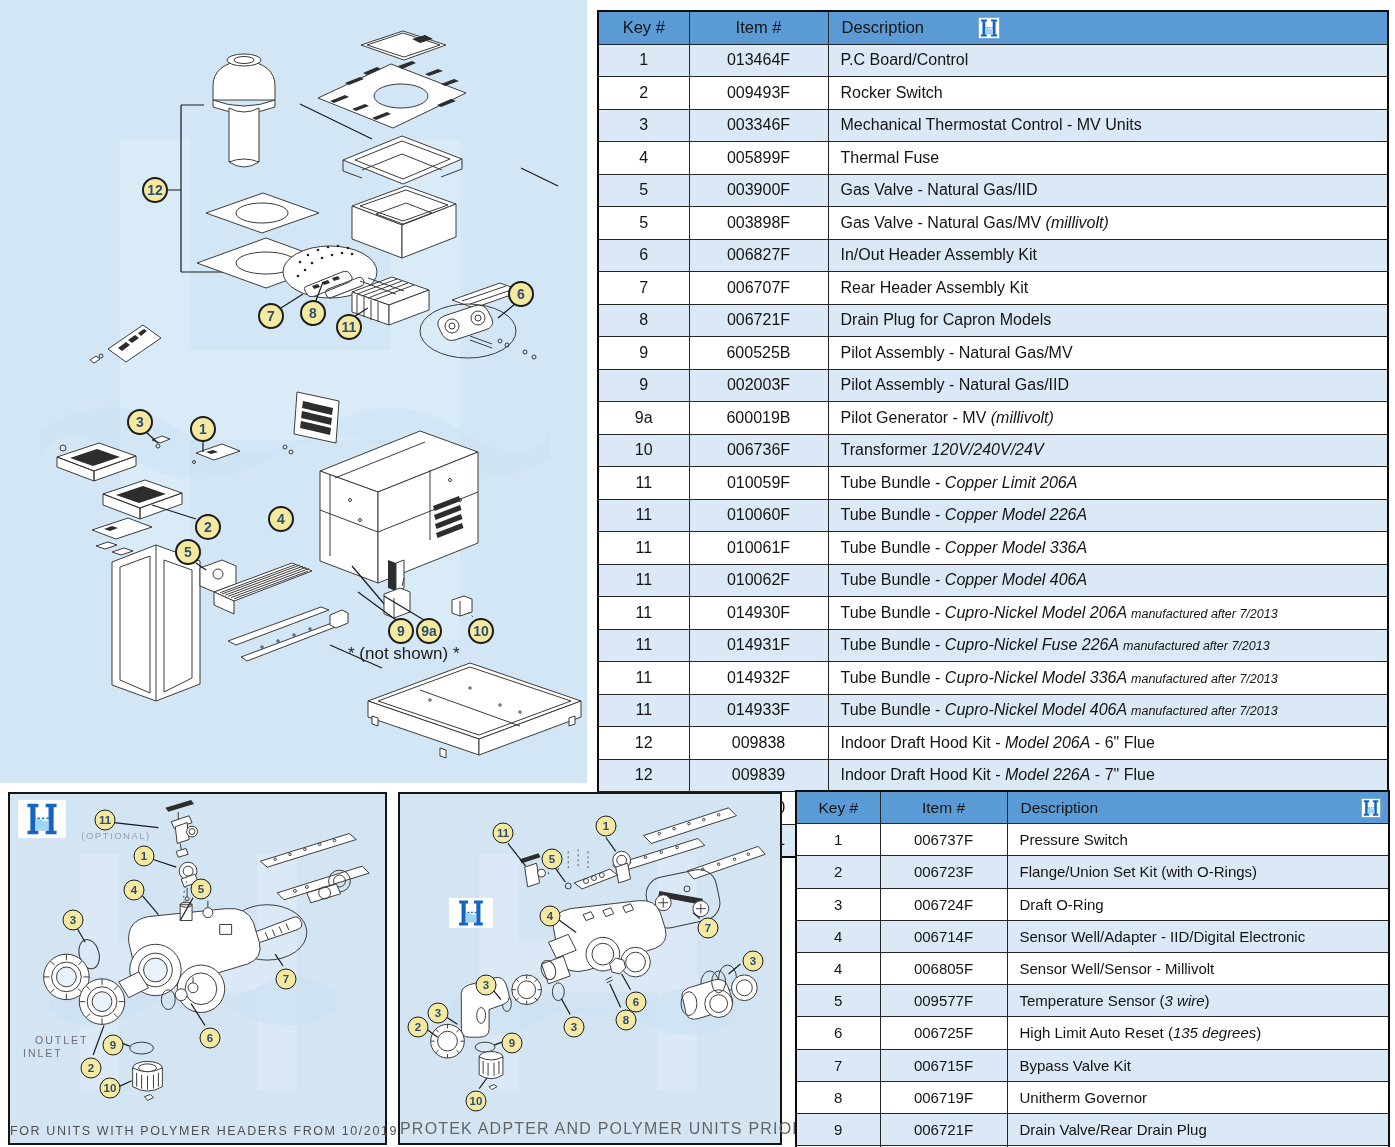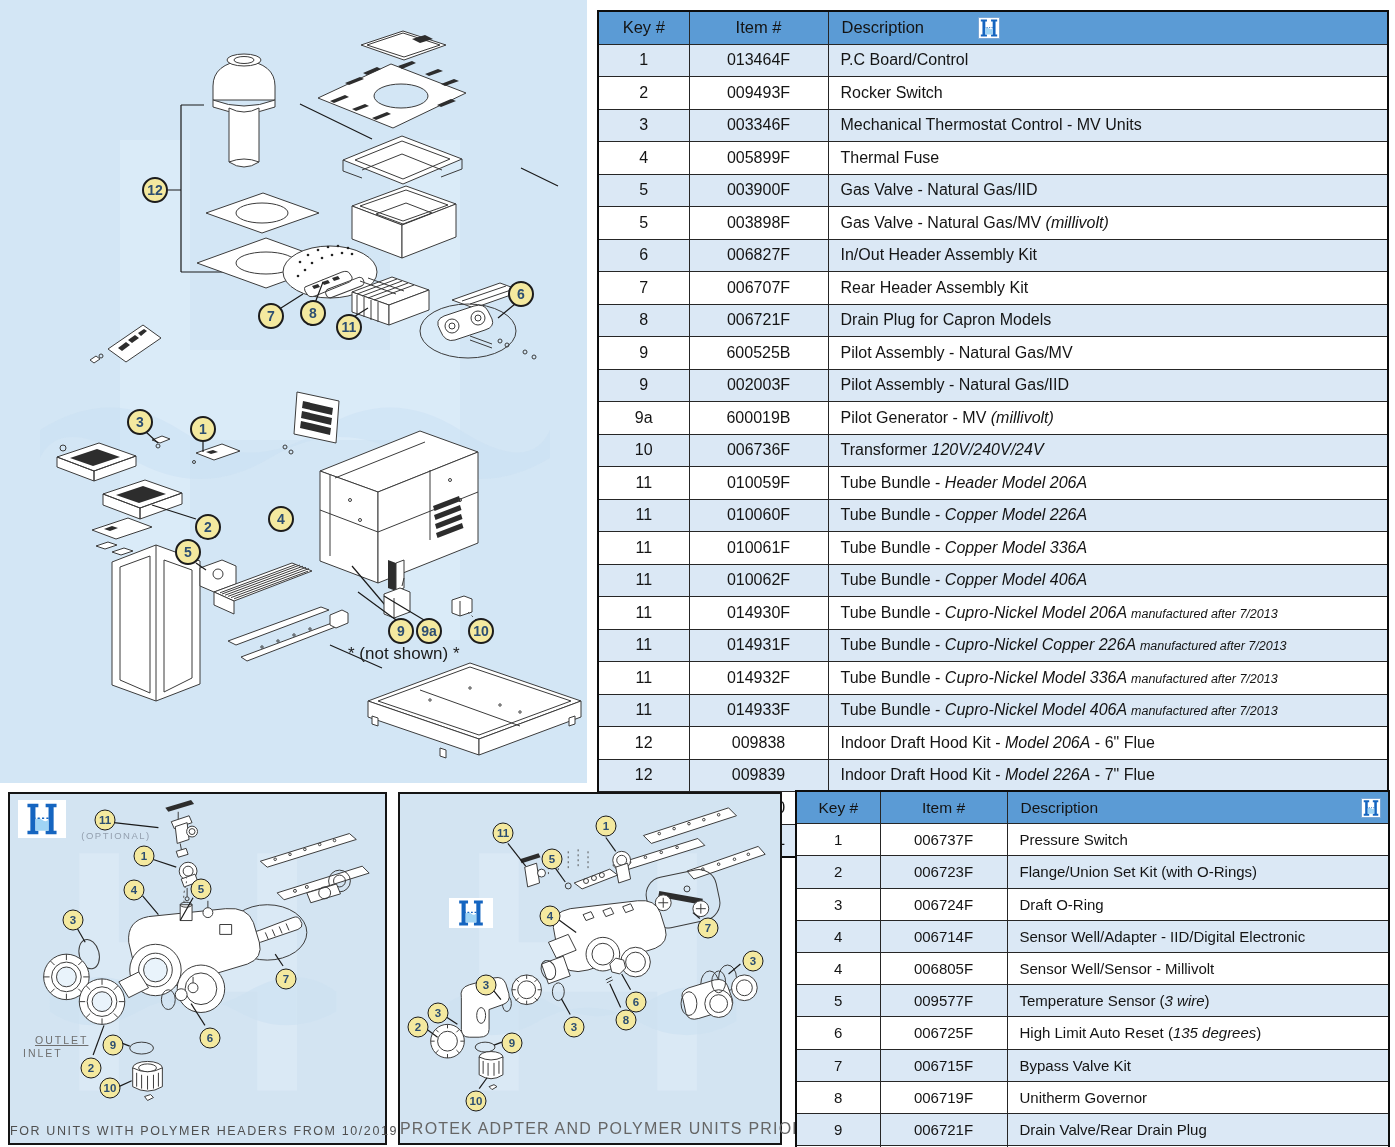--- a/index.html
+++ b/index.html
@@ -38,21 +38,21 @@
             letter-spacing:0.9px;padding:3px 4px 2px 4px;white-space:nowrap;}
   .hchip{position:absolute;background:#fff;display:flex;align-items:center;justify-content:center;}
   .hicon{display:inline-flex;background:#fff;border:1px solid #7aa7d6;padding:1px;}
 
   
   .freelabel{position:absolute;white-space:nowrap;}
   #note-notshown{left:348px;top:644px;font-size:17px;color:#1b1b1b;}
   #lbl-optional{left:58px;top:36px;width:96px;text-align:center;font-size:9.5px;
                 letter-spacing:1.5px;color:#94a0af;}
   #lbl-inlet{left:13px;top:221px;font-size:10.5px;letter-spacing:2px;color:#6f6f6f;margin-top:32px;}
-  #lbl-outlet{left:25px;top:240px;font-size:10.5px;letter-spacing:2px;color:#6f6f6f;text-decoration:underline;}
+  #lbl-outlet{left:25px;top:240px;font-size:10.5px;letter-spacing:2px;color:#6f6f6f;}
   .caption{position:absolute;left:0;right:0;bottom:5px;text-align:left;color:#4f4f4f;
            font-size:12.5px;letter-spacing:1.6px;white-space:nowrap;}
   #panel-mid .caption{font-size:16px;letter-spacing:1.2px;color:#666;}
 
   
   table.partstable{position:absolute;border-collapse:collapse;table-layout:fixed;background:#fff;
                    border:2px solid #0d0d0d;}
   .partstable th,.partstable td{border:1px solid #262626;overflow:hidden;white-space:nowrap;}
   .partstable thead th{background:#5b9bd5;font-weight:400;text-align:left;}
   .partstable th.c,.partstable td.c{text-align:center;}
@@ -353,21 +353,21 @@
         <td class="dd"><span>Pilot Generator - MV </span><span class="it">(millivolt)</span></td>
       </tr>
       <tr>
         <td class="c">10</td>
         <td class="c">006736F</td>
         <td class="dd"><span>Transformer </span><span class="it">120V/240V/24V</span></td>
       </tr>
       <tr>
         <td class="c">11</td>
         <td class="c">010059F</td>
-        <td class="dd"><span>Tube Bundle - </span><span class="it">Header Model 206A</span></td>
+        <td class="dd"><span>Tube Bundle - </span><span class="it">Copper Limit 206A</span></td>
       </tr>
       <tr>
         <td class="c">11</td>
         <td class="c">010060F</td>
         <td class="dd"><span>Tube Bundle - </span><span class="it">Copper Model 226A</span></td>
       </tr>
       <tr>
         <td class="c">11</td>
         <td class="c">010061F</td>
         <td class="dd"><span>Tube Bundle - </span><span class="it">Copper Model 336A</span></td>
@@ -378,21 +378,21 @@
         <td class="dd"><span>Tube Bundle - </span><span class="it">Copper Model 406A</span></td>
       </tr>
       <tr>
         <td class="c">11</td>
         <td class="c">014930F</td>
         <td class="dd"><span>Tube Bundle - </span><span class="it">Cupro-Nickel Model 206A </span><span class="nt">manufactured after 7/2013</span></td>
       </tr>
       <tr>
         <td class="c">11</td>
         <td class="c">014931F</td>
-        <td class="dd"><span>Tube Bundle - </span><span class="it">Cupro-Nickel Copper 226A </span><span class="nt">manufactured after 7/2013</span></td>
+        <td class="dd"><span>Tube Bundle - </span><span class="it">Cupro-Nickel Fuse 226A </span><span class="nt">manufactured after 7/2013</span></td>
       </tr>
       <tr>
         <td class="c">11</td>
         <td class="c">014932F</td>
         <td class="dd"><span>Tube Bundle - </span><span class="it">Cupro-Nickel Model 336A </span><span class="nt">manufactured after 7/2013</span></td>
       </tr>
       <tr>
         <td class="c">11</td>
         <td class="c">014933F</td>
         <td class="dd"><span>Tube Bundle - </span><span class="it">Cupro-Nickel Model 406A </span><span class="nt">manufactured after 7/2013</span></td>

